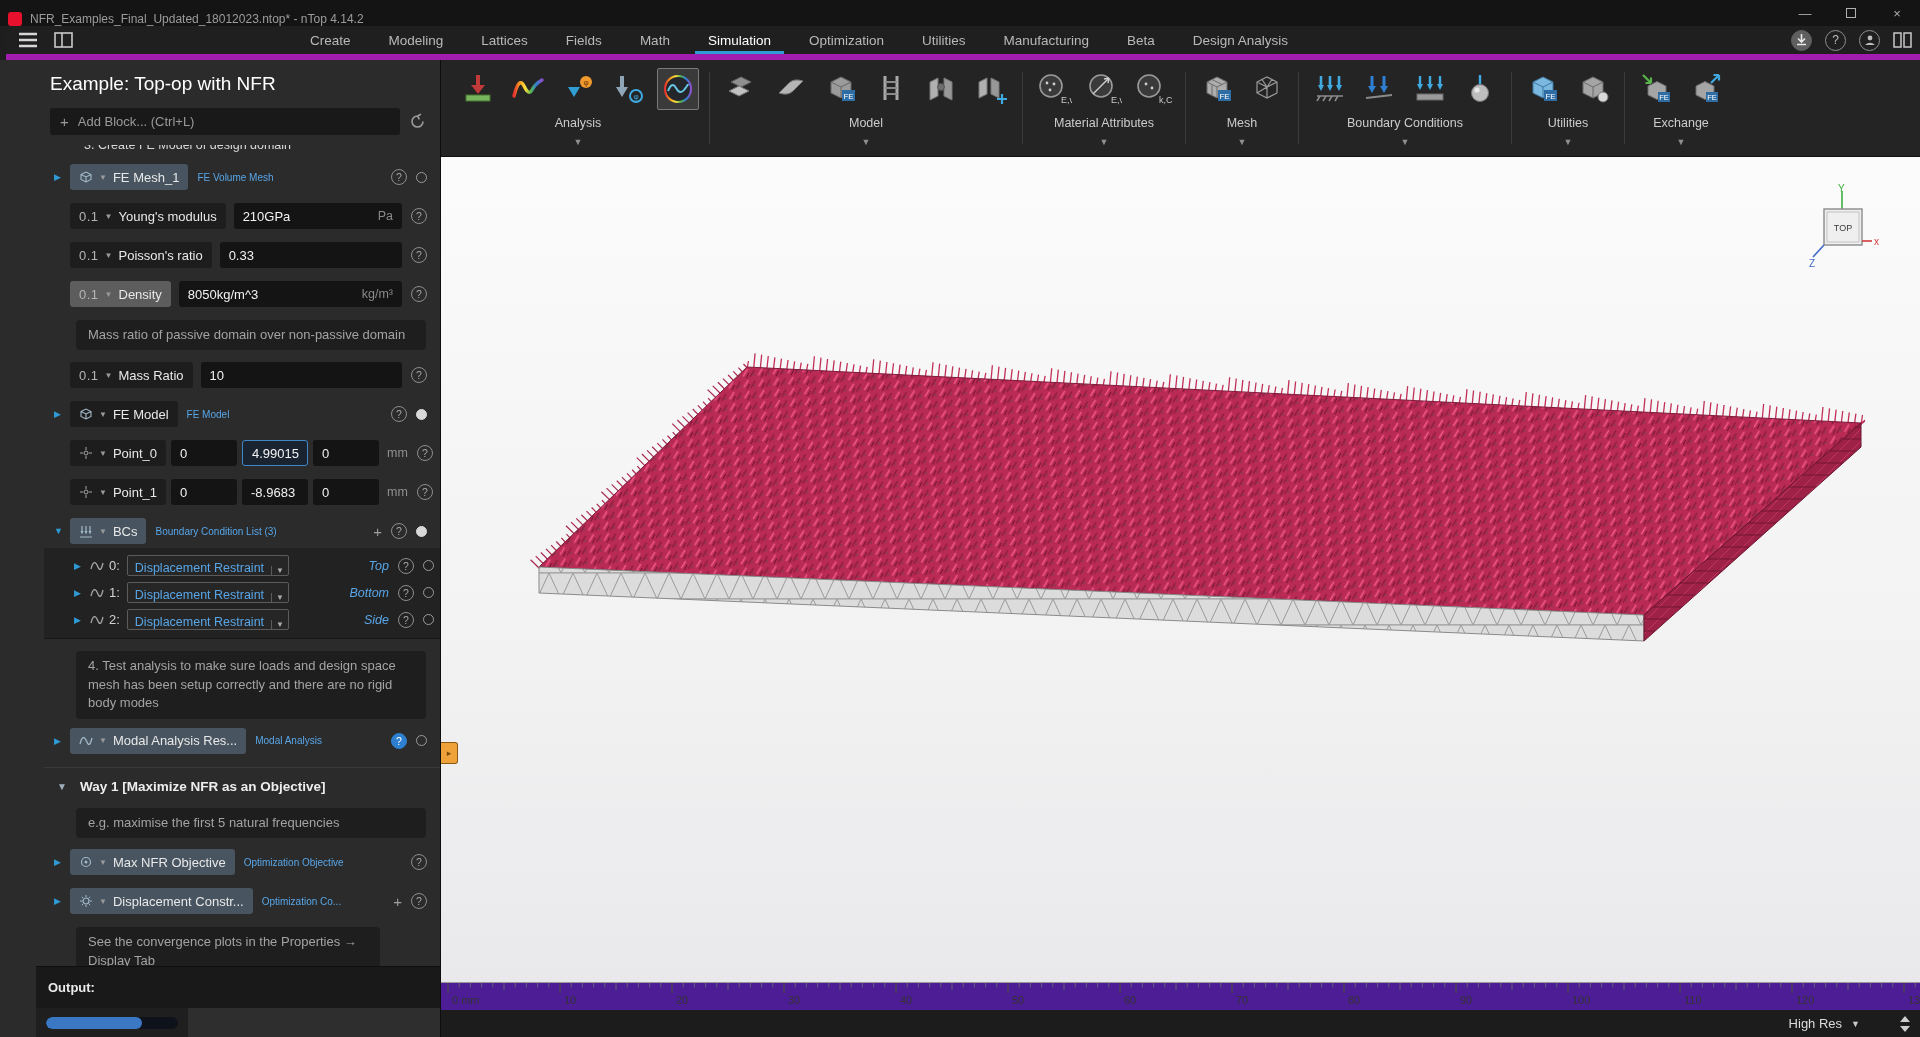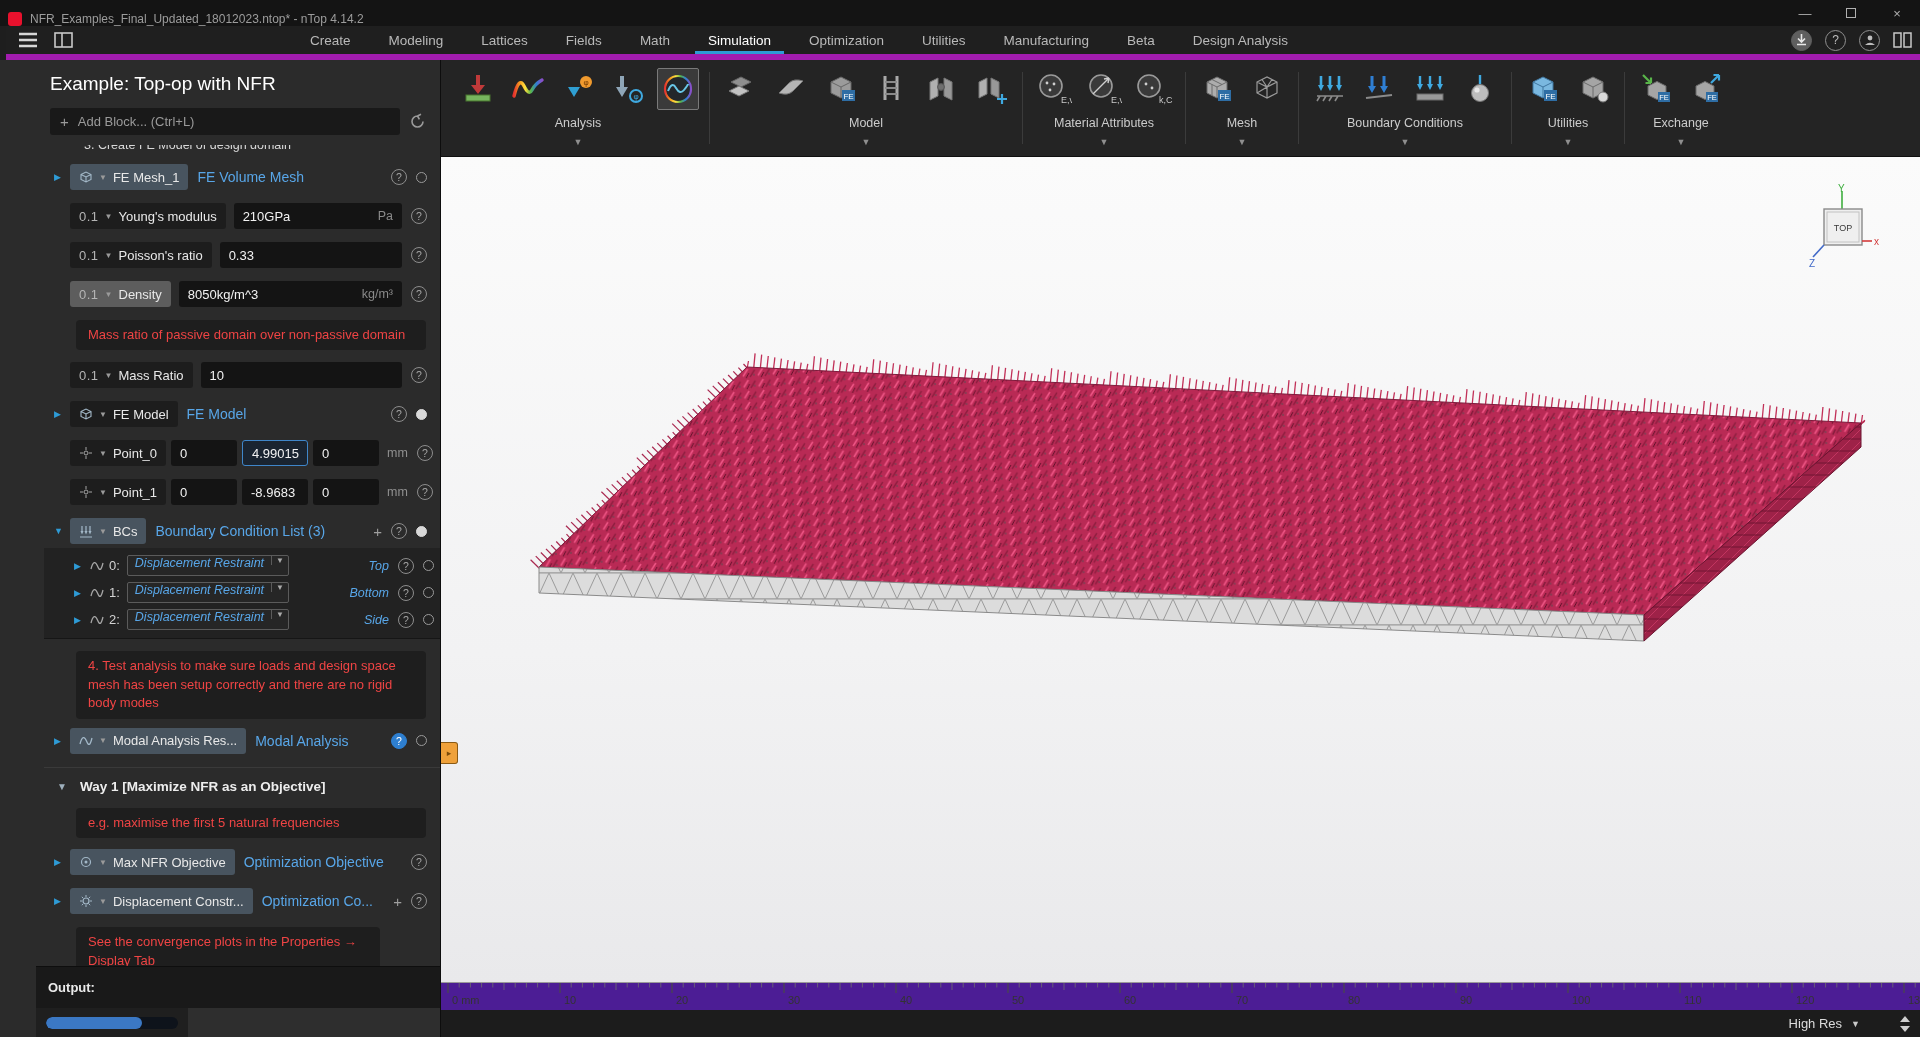--- a/index.html
+++ b/index.html
@@ -63,46 +63,46 @@
   .expander { width:16px; color:#2e9bd6; font-size:9px; flex:none; }
   .expander.gray { color:#9fb0bd; font-size:10px; }
   .chip { height:26px; background:#1d1d1d; border-radius:3px; display:flex; align-items:center;
     padding:0 9px; gap:6px; font-size:13px; color:#e8e8e8; white-space:nowrap; flex:none; }
   .chip.instance { background:#48545f; }
   .chip.selected { background:#5d5d5d; }
   .chip .caret { color:#9a9a9a; font-size:8px; }
   .chip .mini { font-size:13px; color:#b5b5b5; letter-spacing:0.5px; }
   .chip .cicon { color:#a3b8c8; display:flex; }
   .chip .cicon.gray { color:#a6a6a6; }
-  .type-label { color:#58a6e8; font-size:14px; margin-left:9px; white-space:nowrap; overflow:hidden; }
+  .type-label { color:#58a6e8; font-size:10px; margin-left:9px; white-space:nowrap; overflow:hidden; }
   .row-spacer { flex:1; }
   .help-icon { width:16px; height:16px; border-radius:50%; border:1.3px solid #8d8d8d; color:#a5a5a5;
     font-size:10.5px; display:flex; align-items:center; justify-content:center; margin-left:9px; flex:none; }
   .help-icon.active { background:#2e7fd0; border-color:#2e7fd0; color:#fff; }
   .toggle-dot { width:11px; height:11px; border-radius:50%; border:1.5px solid #9a9a9a; margin-left:9px; flex:none; }
   .toggle-dot.filled { background:#d9d9d9; border-color:#d9d9d9; }
   .plus-btn { color:#9f9f9f; font-size:15px; margin-left:9px; flex:none; }
 
   .value-input { height:26px; background:#141414; border-radius:3px; display:flex; align-items:center;
     padding:0 9px; font-size:13px; color:#f2f2f2; margin-left:8px; }
   .value-input.grow { flex:1; }
   .value-input .unit { margin-left:auto; color:#8a8a8a; font-size:12.5px; }
   .triple-input { width:66px; flex:none; margin-left:5px; overflow:hidden; }
   .triple-input.focused { border:1px solid #3f86c9; background:#1a2430; }
   .unit-label { color:#8f8f8f; font-size:12.5px; margin-left:8px; flex:none; }
   .indent { width:16px; flex:none; }
 
   .note-box { background:#1e1e1e; border-radius:4px; margin:0 14px 12px 32px; padding:6px 12px;
-    font-size:13px; color:#ef4444; line-height:1.42; }
+    font-size:13px; color:#a3a3a3; line-height:1.42; }
 
   .bc-children { background:#222222; border-bottom:1px solid #161616; padding:4px 0 5px; margin-bottom:12px; }
   .bc-row { display:flex; align-items:center; height:27px; padding:0 6px 0 30px; }
   .bc-index { color:#d2d2d2; font-size:13px; margin:0 7px 0 5px; }
   .bc-icon { color:#a6a6a6; display:flex; }
-  .bc-dropdown { display:flex; align-items:flex-start; border:1px solid #5b5b5b; border-radius:2px; height:21px; background:#262626;font-style:italic; }
+  .bc-dropdown { display:flex; align-items:flex-end; border:1px solid #5b5b5b; border-radius:2px; height:21px; background:#262626; }
   .bc-dropdown .dd-label { color:#58a6e8; font-size:12.5px; padding:0 7px; }
   .bc-dropdown .dd-caret { border-left:1px solid #5b5b5b; width:17px; text-align:center; color:#aaa; font-size:8px; }
   .bc-tag { font-style:italic; color:#58a6e8; font-size:12.5px; margin-left:auto; }
 
   .section-row { border-top:1px solid #3a3a3a; margin:2px 0 12px; padding:11px 0 2px 13px; display:flex; align-items:center; }
   .section-title { color:#ededed; font-weight:bold; font-size:13.5px; margin-left:7px; }
 
   .output-row { height:42px; background:#191919; display:flex; align-items:center; padding-left:12px;
     border-top:1px solid #0e0e0e; }
   .output-label { font-size:13px; font-weight:bold; color:#eaeaea; }

